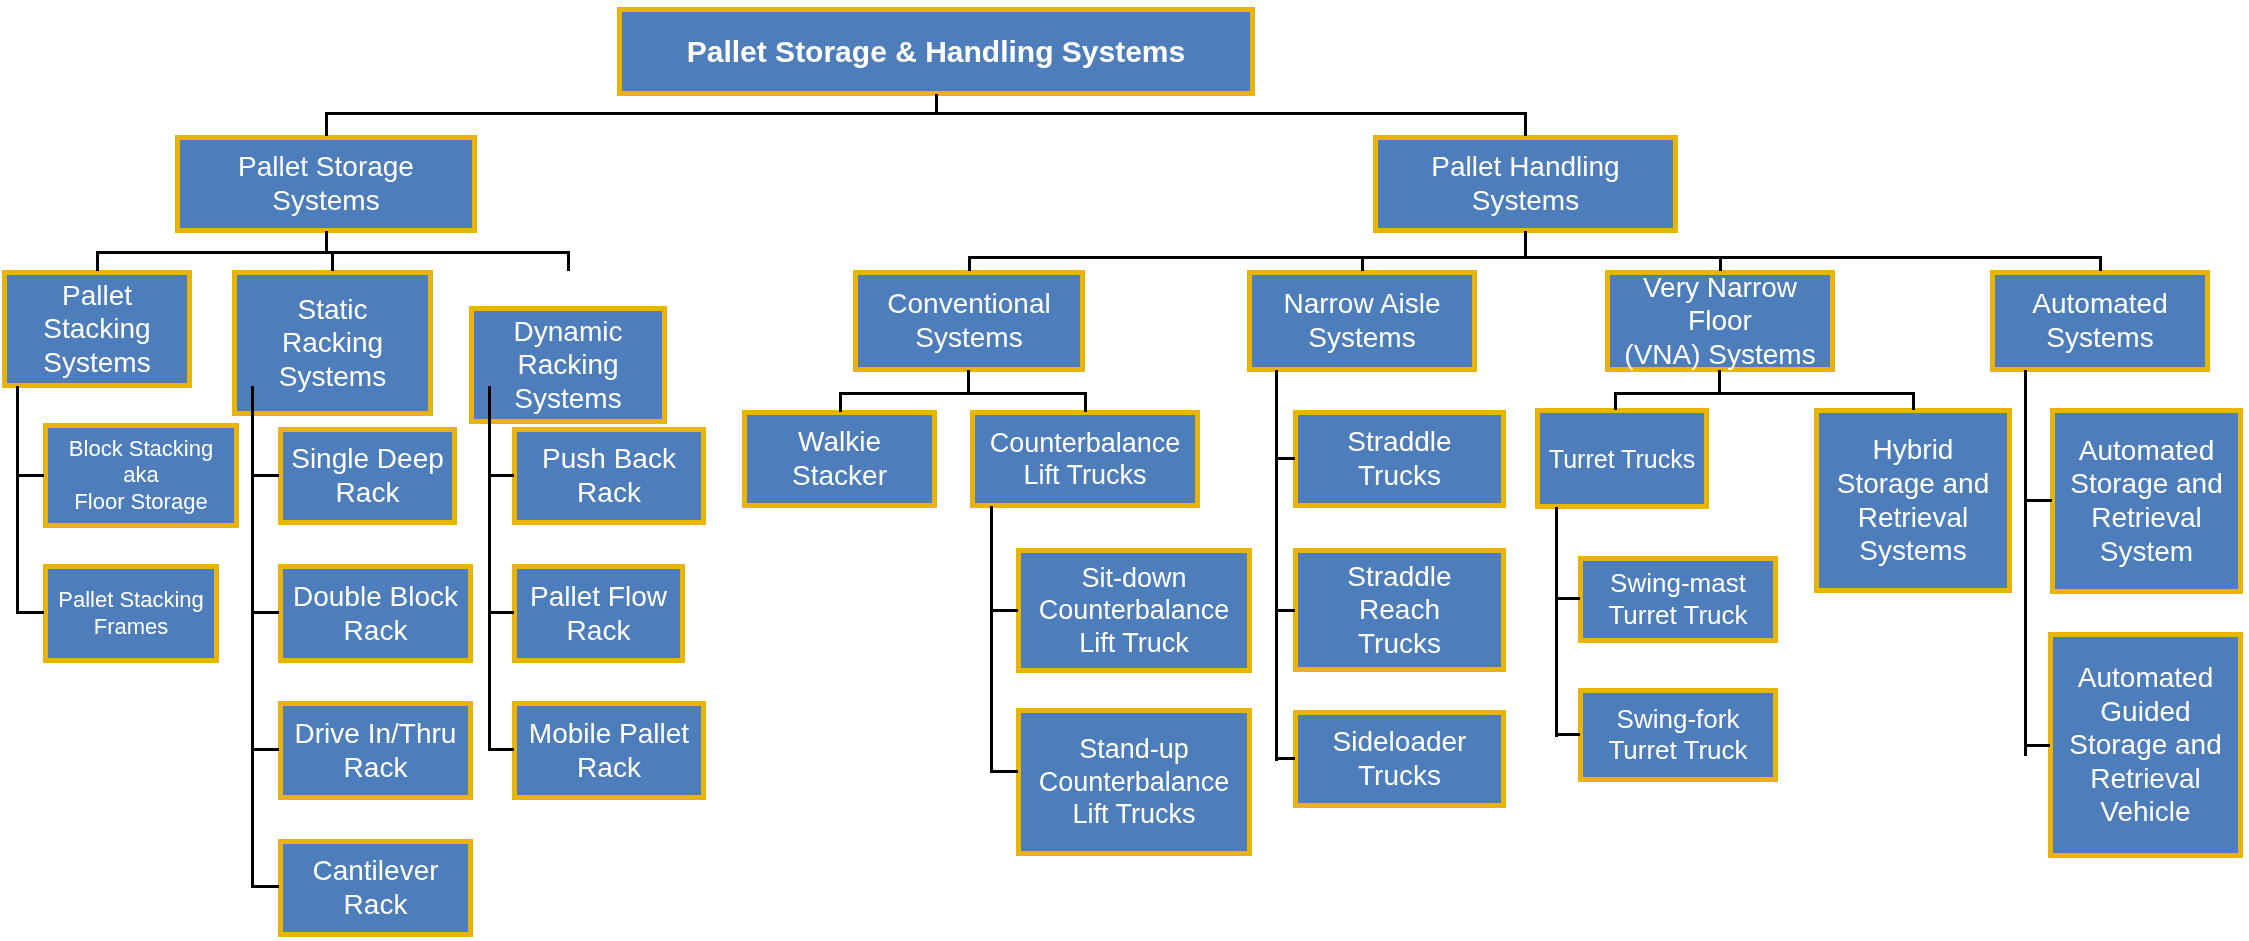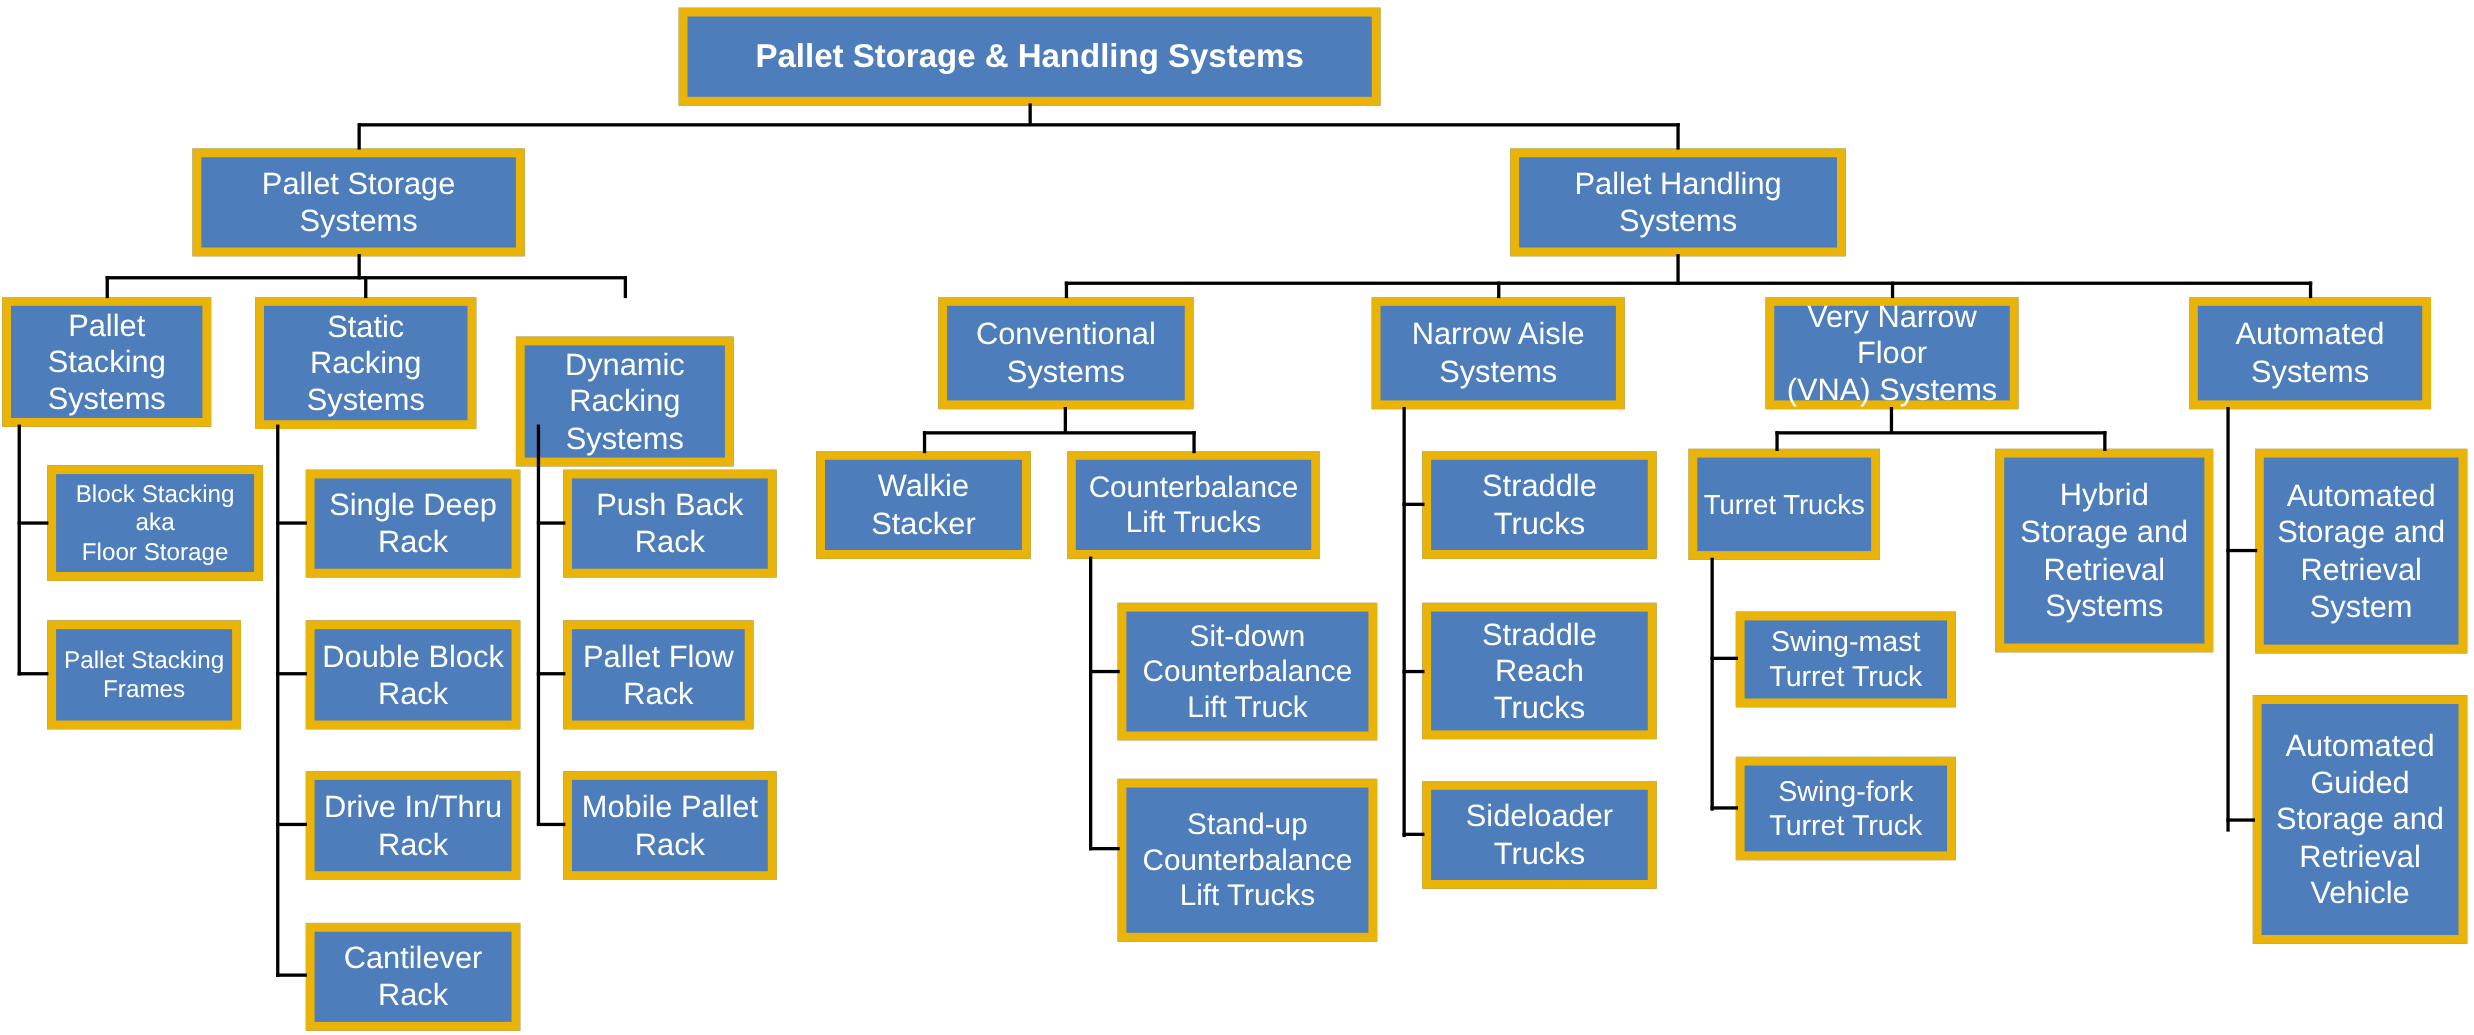--- a/index.html
+++ b/index.html
@@ -6,21 +6,21 @@
   #canvas{
     position:relative;
     width:2249px;height:941px;
     background:#ffffff;
     font-family:"Liberation Sans","DejaVu Sans",sans-serif;
     overflow:hidden;
   }
   .node{
     position:absolute;
     background:#4d7dba;
-    border:8px solid #eab308;
+    border:5px solid #eab308;
     box-sizing:border-box;
     color:#ffffff;
     display:flex;align-items:center;justify-content:center;
     text-align:center;
     white-space:pre-line;
     line-height:1.2;
     font-size:28px;
   }
   .f30b{font-size:30px;font-weight:bold;}
   .f27{font-size:27px;}
@@ -37,34 +37,34 @@
   <div class="node f30b" style="left:617px;top:7px;width:638px;height:89px;">Pallet Storage &amp; Handling Systems</div>
 
   <div class="node" style="left:175px;top:135px;width:302px;height:98px;">Pallet Storage
 Systems</div>
   <div class="node" style="left:1373px;top:135px;width:305px;height:98px;">Pallet Handling
 Systems</div>
 
   <div class="node" style="left:2px;top:270px;width:190px;height:118px;">Pallet
 Stacking
 Systems</div>
-  <div class="node" style="left:232px;top:270px;width:201px;height:120px;">Static
+  <div class="node" style="left:232px;top:270px;width:201px;height:146px;">Static
 Racking
 Systems</div>
   <div class="node" style="left:469px;top:270px;width:198px;height:118px;margin-top:36px;">Dynamic
 Racking
 Systems</div>
 
   <div class="node f22" style="left:43px;top:423px;width:196px;height:105px;">Block Stacking
 aka
 Floor Storage</div>
   <div class="node f22" style="left:43px;top:564px;width:176px;height:99px;">Pallet Stacking
 Frames</div>
 
-  <div class="node" style="left:278px;top:427px;width:195px;height:98px;">Single Deep
+  <div class="node" style="left:278px;top:427px;width:179px;height:98px;">Single Deep
 Rack</div>
   <div class="node" style="left:278px;top:564px;width:195px;height:99px;">Double Block
 Rack</div>
   <div class="node" style="left:278px;top:701px;width:195px;height:99px;">Drive In/Thru
 Rack</div>
   <div class="node" style="left:278px;top:839px;width:195px;height:98px;">Cantilever
 Rack</div>
 
   <div class="node" style="left:512px;top:427px;width:194px;height:98px;">Push Back
 Rack</div>

